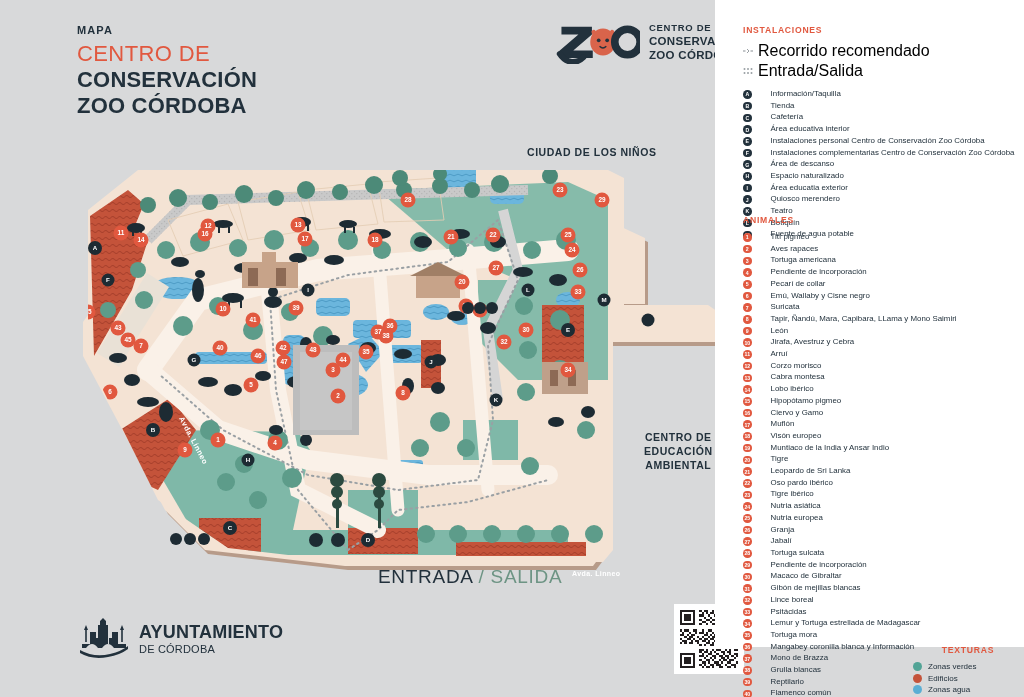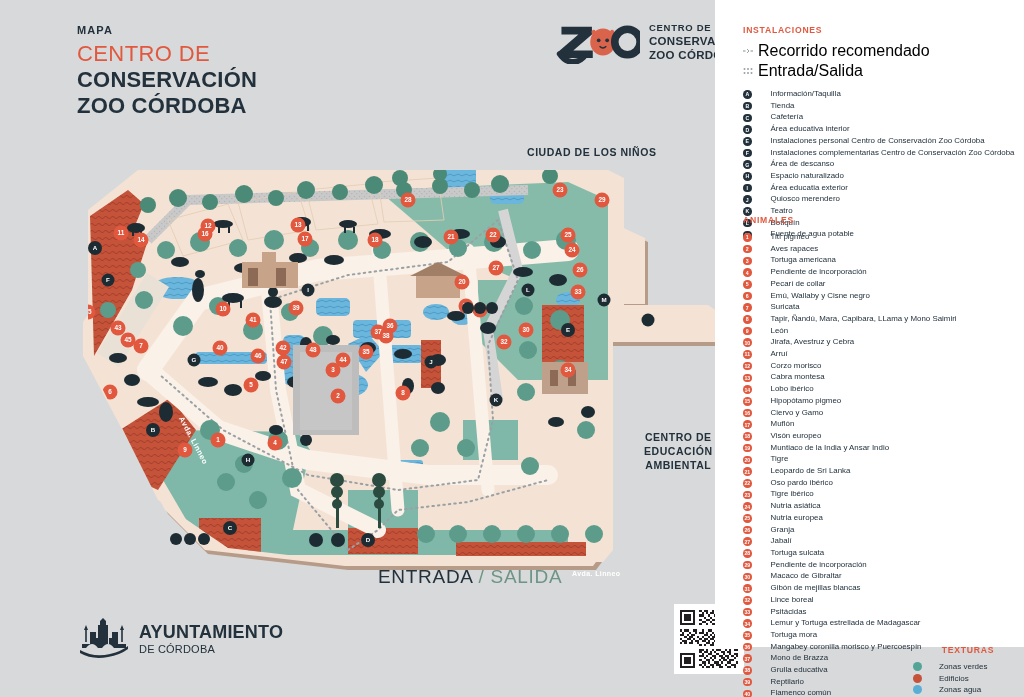--- a/index.html
+++ b/index.html
@@ -58,21 +58,21 @@
            margin-top:.8px; }
   .badge.num { background:#e1583f; }
   .dashrow { display:flex; align-items:center; gap:5px; margin-bottom:1.5px;}
   .dash-ico { flex:none; width:10px; height:8px; display:flex; align-items:center; justify-content:center;}
   .gap { height:8px; }
   .aseos-ico { flex:none; display:flex; gap:1.5px; align-items:center;}
   .aseos-ico .b { width:8.6px; height:8.6px; border-radius:50%; background:#22313c; display:flex; align-items:center; justify-content:center;}
 
   .sb-anim { position:absolute; left:28px; top:215px; width:278px; }
   .sb-tex { position:absolute; left:198px; top:645px; width:110px;text-align:center; }
-  .tex-row { display:flex; align-items:center; gap:17px; margin-bottom:2.5px;}
+  .tex-row { display:flex; align-items:center; gap:6px; margin-bottom:2.5px;}
   .tex-dot { width:9px; height:9px; border-radius:50%; flex:none;}
   .tex-lbl { font-size:8px; color:#22313c;}
 
   svg { display:block; }
 </style>
 </head>
 <body>
 <div id="root">
 
 <div class="map-panel">
@@ -807,29 +807,29 @@
           <div class="row">
             <span class="badge num">34</span>
             <span class="lbl">Lemur y Tortuga estrellada de Madagascar</span>
           </div>
           <div class="row">
             <span class="badge num">35</span>
             <span class="lbl">Tortuga mora</span>
           </div>
           <div class="row">
             <span class="badge num">36</span>
-            <span class="lbl">Mangabey coronilla morisco y Puercoespín</span>
+            <span class="lbl">Mangabey coronilla blanca y Información</span>
           </div>
           <div class="row">
             <span class="badge num">37</span>
             <span class="lbl">Mono de Brazza</span>
           </div>
           <div class="row">
             <span class="badge num">38</span>
-            <span class="lbl">Grulla educativa</span>
+            <span class="lbl">Grulla blancas</span>
           </div>
           <div class="row">
             <span class="badge num">39</span>
             <span class="lbl">Reptilario</span>
           </div>
           <div class="row">
             <span class="badge num">40</span>
             <span class="lbl">Flamenco común</span>
           </div>
         </div>

